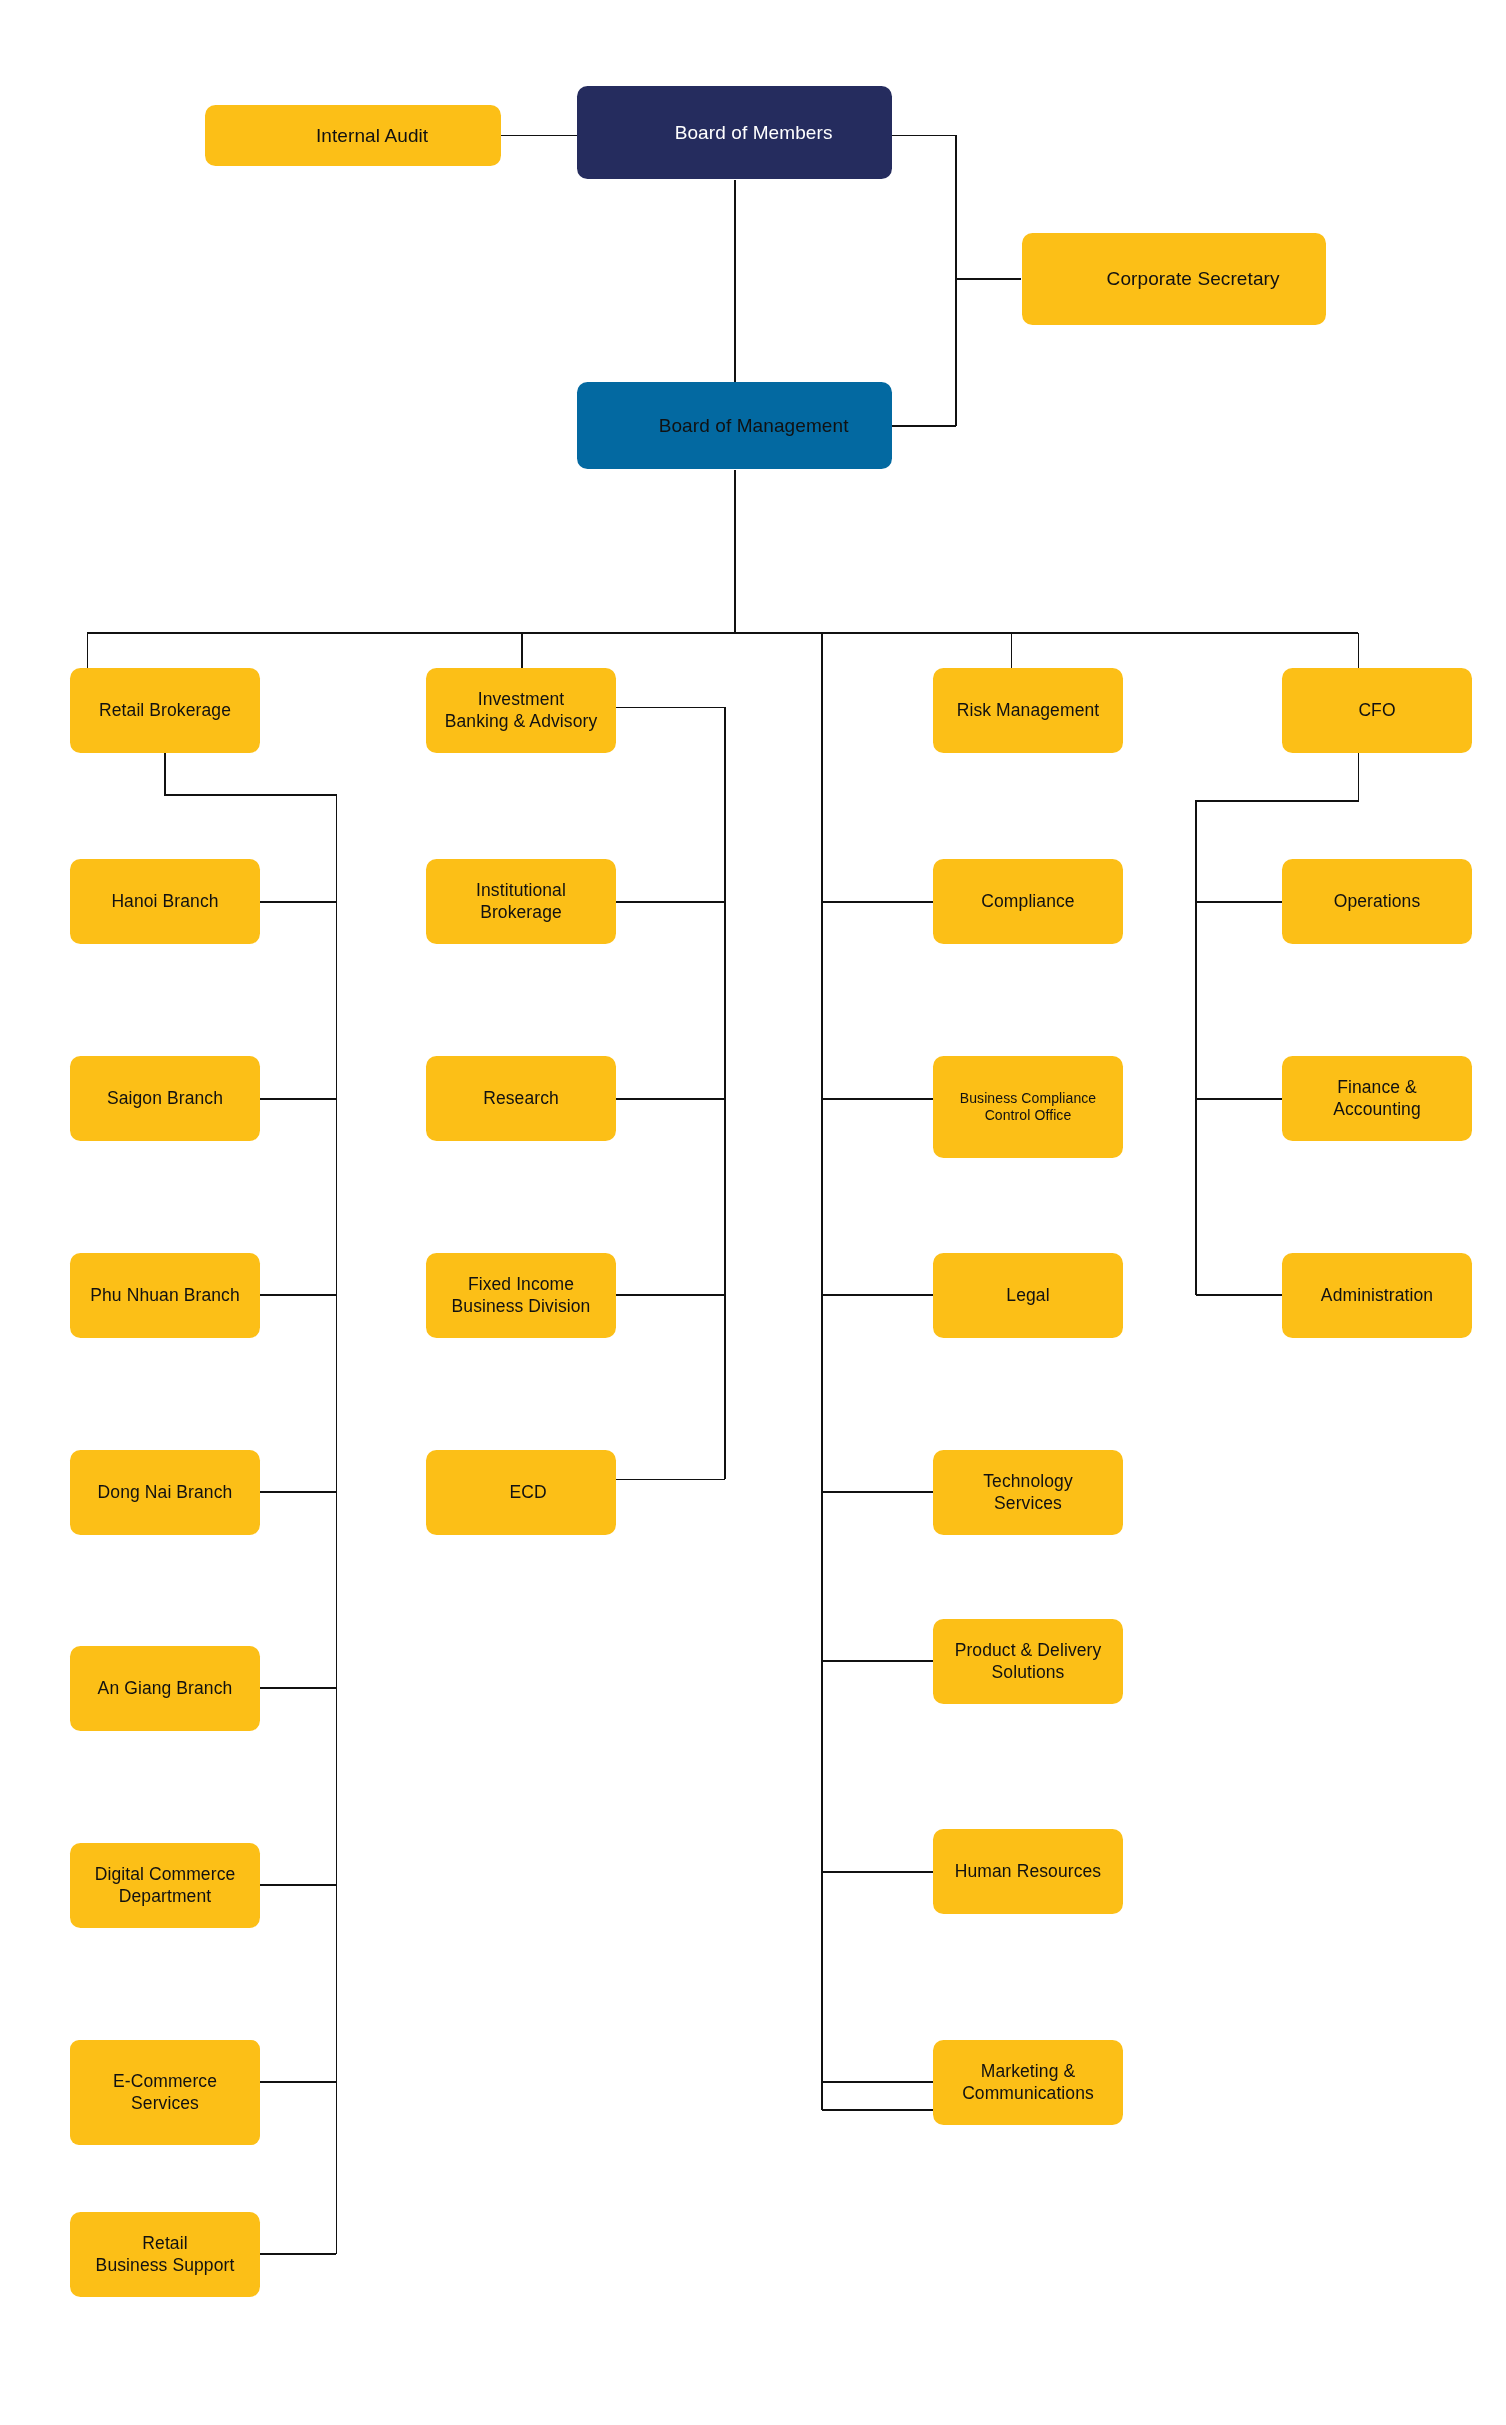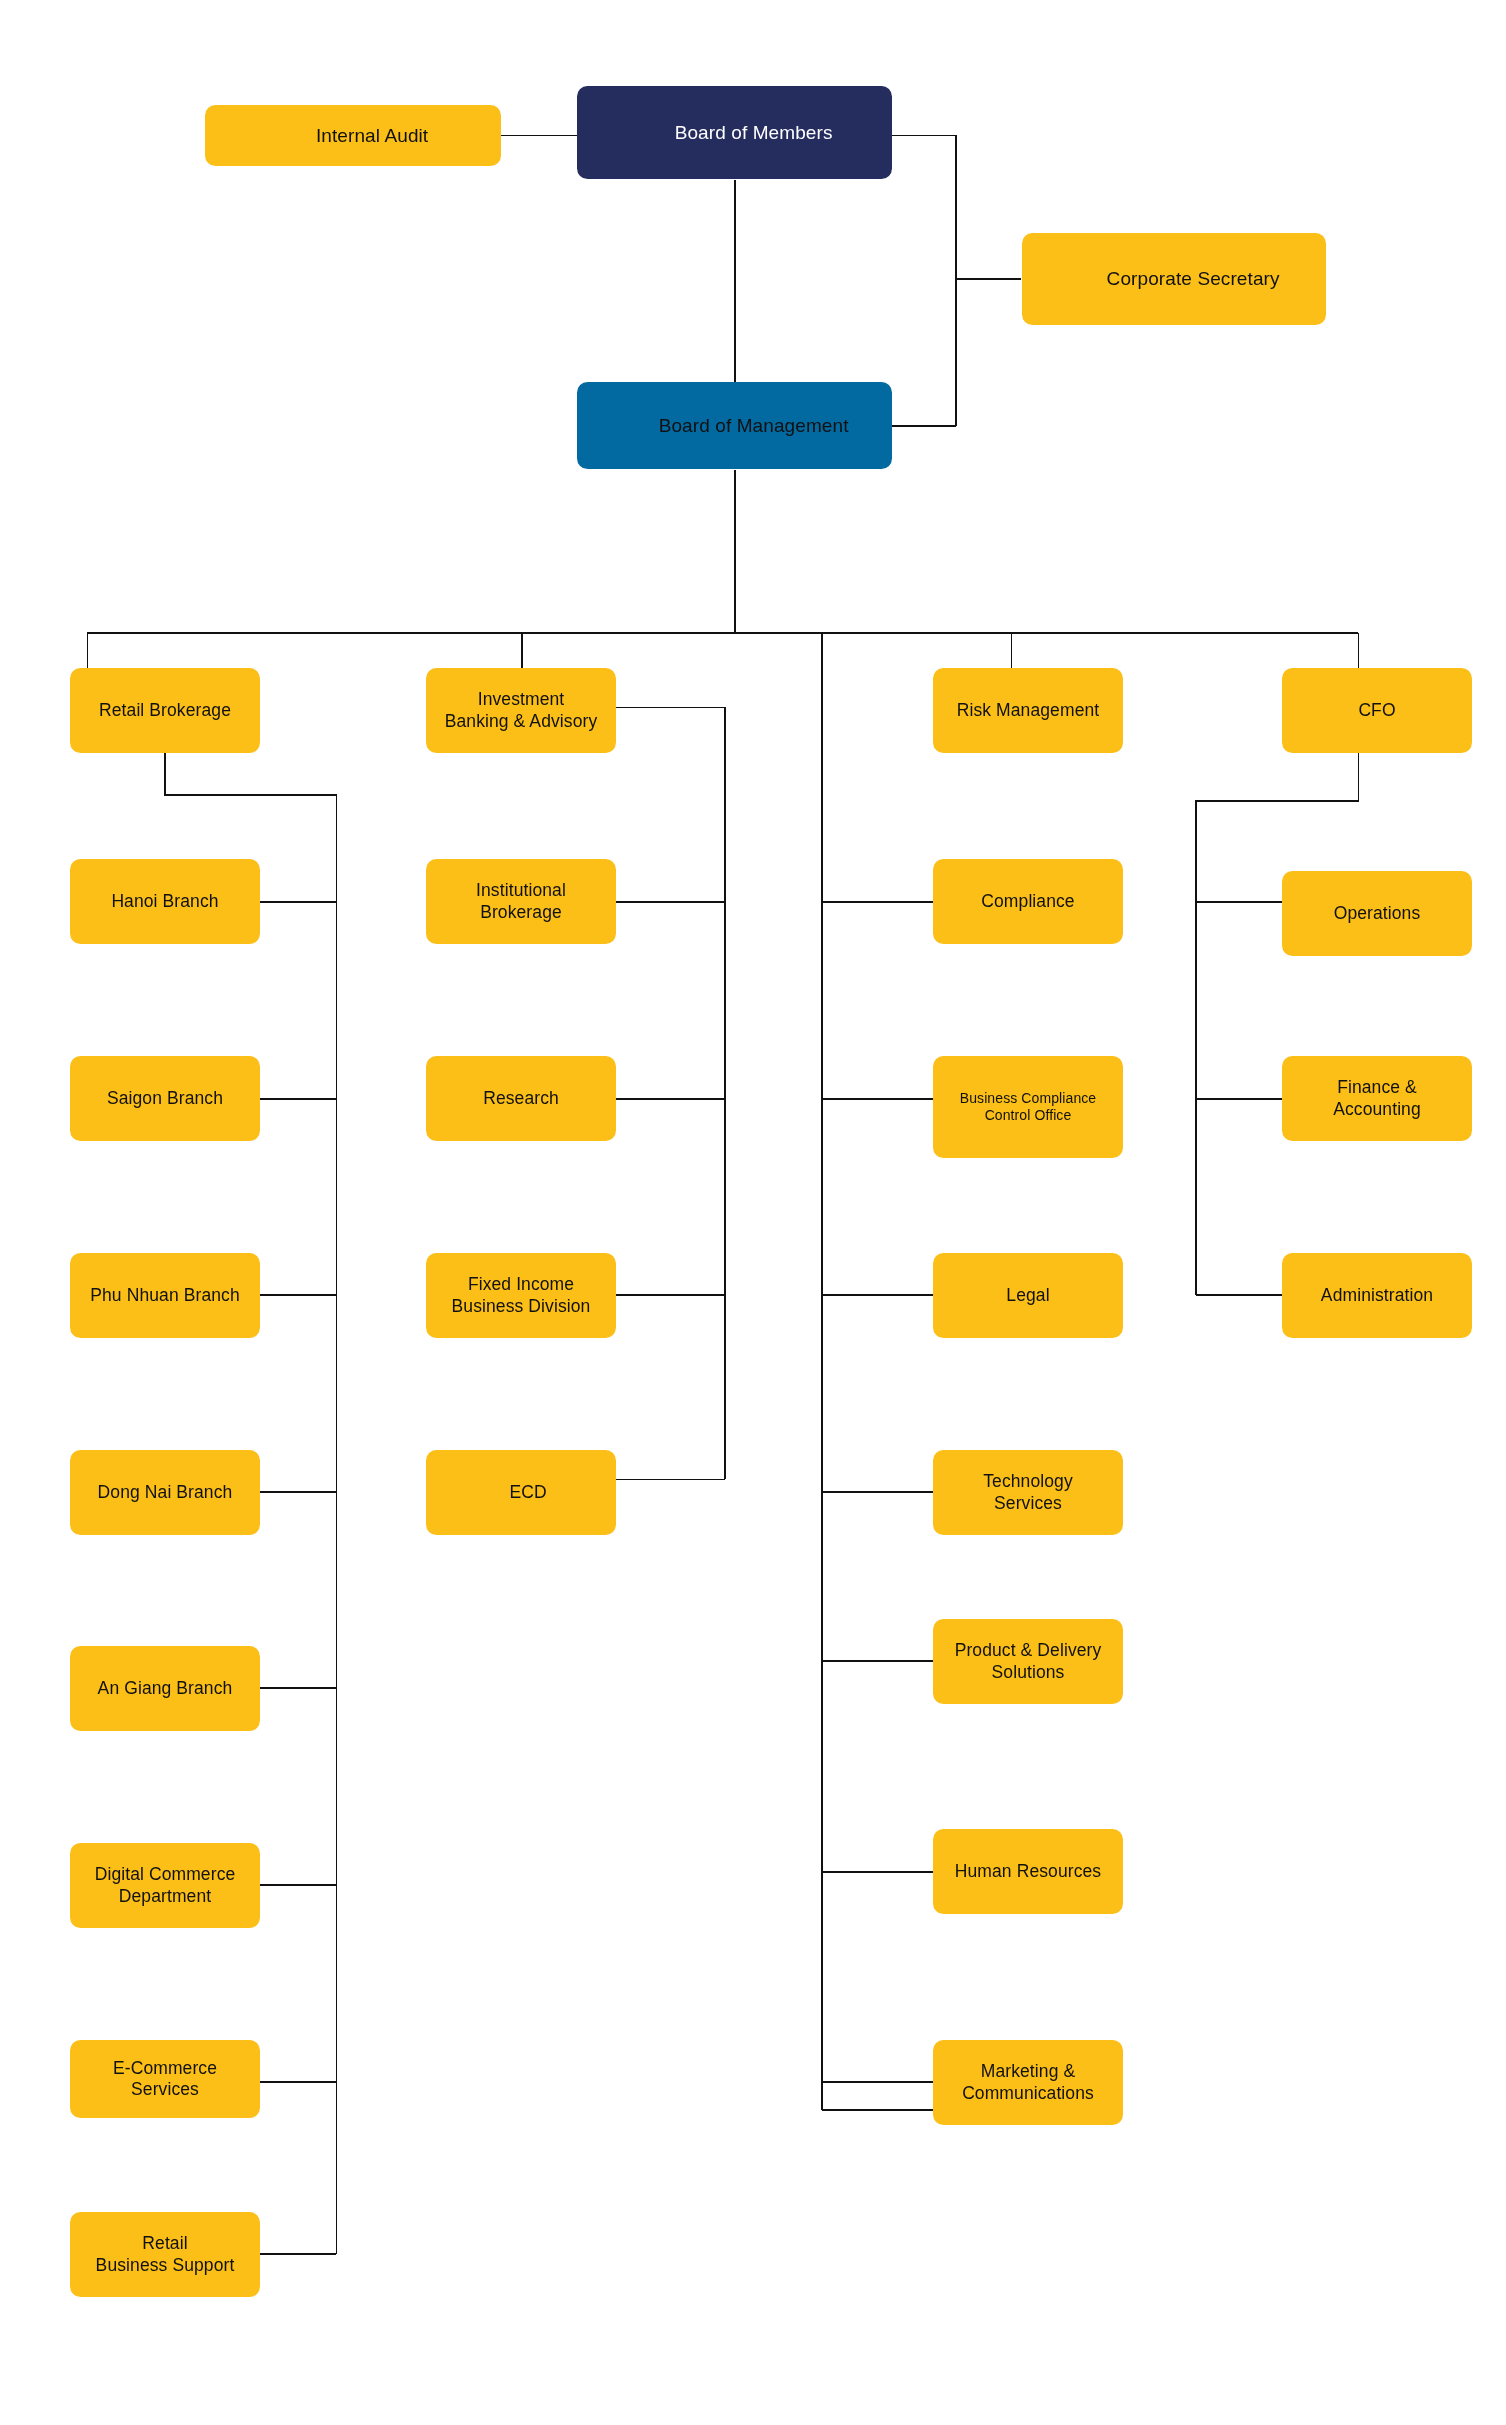--- a/index.html
+++ b/index.html
@@ -135,21 +135,21 @@
 
   <div class="node node-yellow fs-md" style="left:70px; top:1253px; width:190px; height:85px;">Phu Nhuan Branch</div>
 
   <div class="node node-yellow fs-md" style="left:70px; top:1450px; width:190px; height:85px;">Dong Nai Branch</div>
 
   <div class="node node-yellow fs-md" style="left:70px; top:1646px; width:190px; height:85px;">An Giang Branch</div>
 
   <div class="node node-yellow fs-md" style="left:70px; top:1843px; width:190px; height:85px;">Digital Commerce
 Department</div>
 
-  <div class="node node-yellow fs-md" style="left:70px; top:2040px; width:190px; height:78px;">E-Commerce
+  <div class="node node-yellow fs-md" style="left:70px; top:2040px; width:190px; height:105px;border-radius:9px;">E-Commerce
 Services</div>
 
   <div class="node node-yellow fs-md" style="left:70px; top:2212px; width:190px; height:85px;">Retail
 Business Support</div>
 
   <div class="node node-yellow fs-md" style="left:426px; top:859px; width:190px; height:85px;">Institutional
 Brokerage</div>
 
   <div class="node node-yellow fs-md" style="left:426px; top:1056px; width:190px; height:85px;">Research</div>
 
@@ -169,21 +169,21 @@
 Services</div>
 
   <div class="node node-yellow fs-md" style="left:933px; top:1619px; width:190px; height:85px;">Product &amp; Delivery
 Solutions</div>
 
   <div class="node node-yellow fs-md" style="left:933px; top:1829px; width:190px; height:85px;">Human Resources</div>
 
   <div class="node node-yellow fs-md" style="left:933px; top:2040px; width:190px; height:85px;">Marketing &amp;
 Communications</div>
 
-  <div class="node node-yellow fs-md" style="left:1282px; top:859px; width:190px; height:85px;margin-top:12px;">Operations</div>
+  <div class="node node-yellow fs-md" style="left:1282px; top:859px; width:190px; height:85px;">Operations</div>
 
   <div class="node node-yellow fs-md" style="left:1282px; top:1056px; width:190px; height:85px;">Finance &amp;
 Accounting</div>
 
   <div class="node node-yellow fs-md" style="left:1282px; top:1253px; width:190px; height:85px;">Administration</div>
 
 </div>
 
 
 </body></html>

